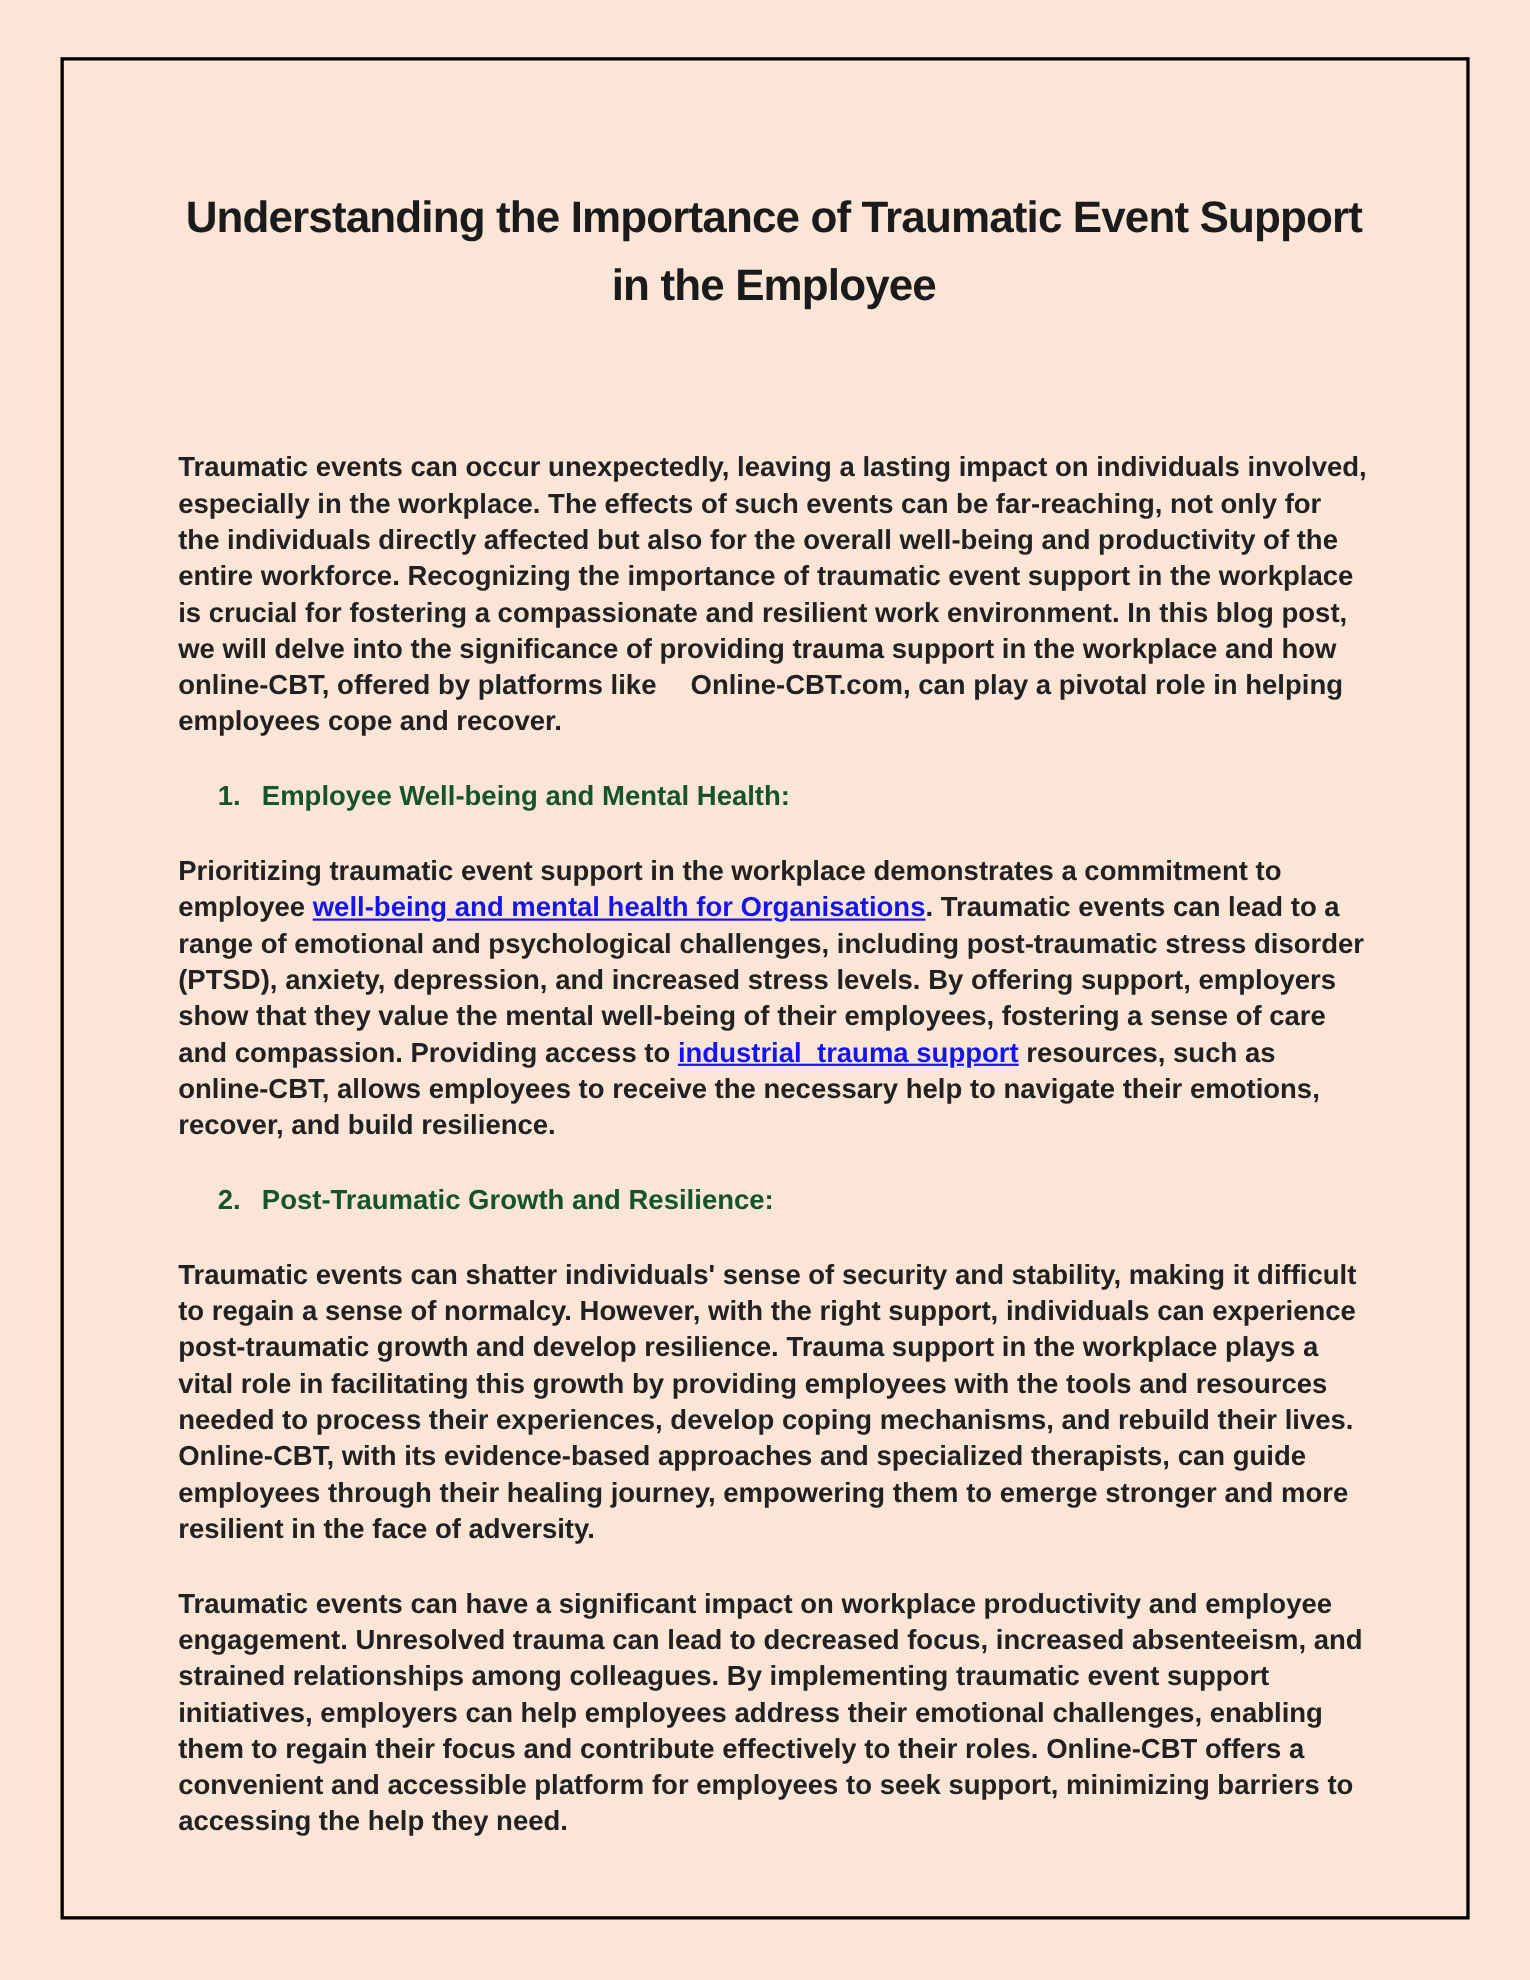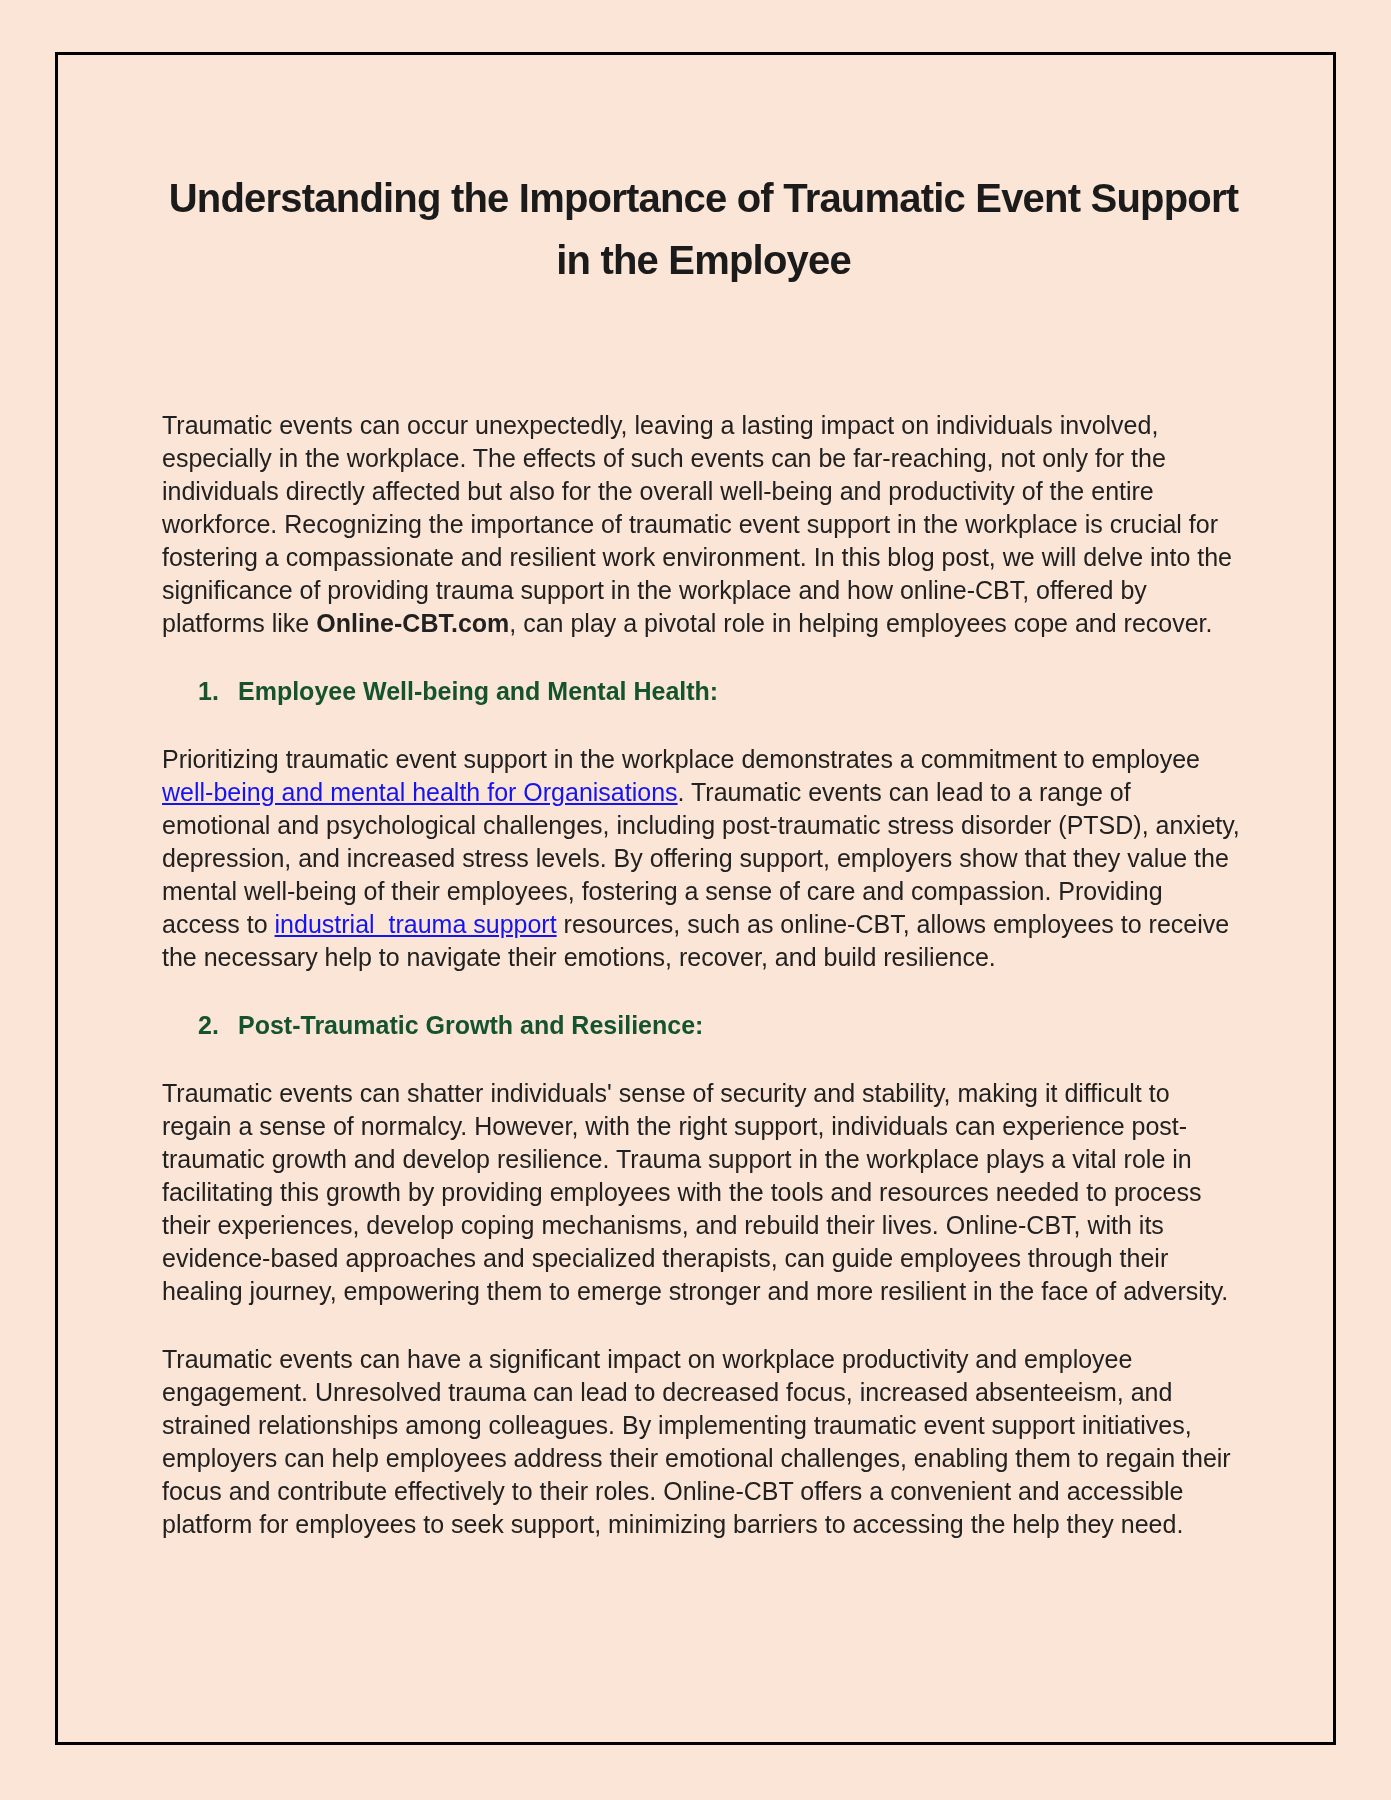--- a/index.html
+++ b/index.html
@@ -58,25 +58,25 @@
     padding-left: 36px;
     font-size: 25px;
     line-height: 33px;
     font-weight: 700;
     color: #14532d;
   }
   .h-num {
     display: inline-block;
     width: 40px;
   }
-  .run-plain { font-weight: 400; }
-  .run-bold  { font-weight: 700; }
+  .run-plain { font-weight: 700; }
+  .run-bold  { font-weight: 700; margin-left: 24px; }
   a.run-link {
     color: var(--link);
-    font-weight: 400;
+    font-weight: 700;
     text-decoration: underline;
     white-space: pre-wrap;
     cursor: pointer;
   }
 </style>
 </head>
 <body>
 
 <div class="page-frame">
   <div class="content">

